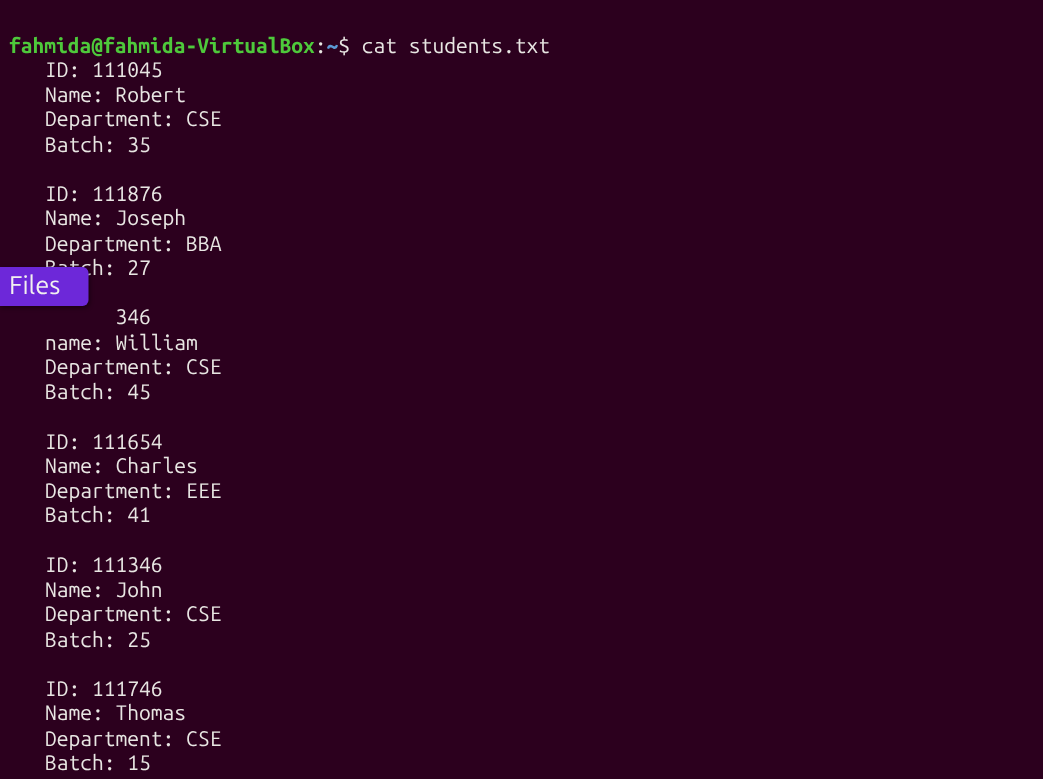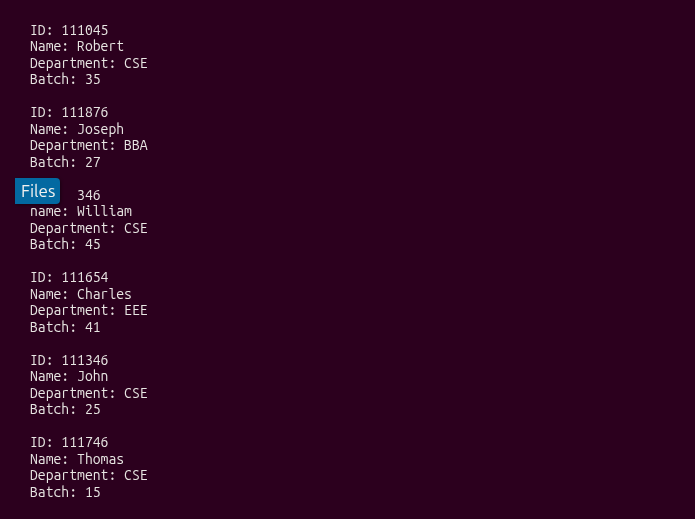--- a/index.html
+++ b/index.html
@@ -19,37 +19,38 @@
       white-space: pre;
     }
     .prompt-user { color: #4ec93b; font-weight: bold; }
     .prompt-colon { color: #e8e6e3; }
     .prompt-tilde { color: #5c9ad6; font-weight: bold; }
     .prompt-dollar { color: #e8e6e3; }
     .cmd { color: #e8e6e3; }
     .output { color: #e8e6e3; margin-left: 24px; }
     .files-popup {
       position: absolute;
-      left: 15px;
+      left: 0px;
       top: 178px;
-      background: #0369a1;
+      background: #6d28d9;
       color: #f2f1f0;
       font-family: Ubuntu, sans-serif;
       font-size: 17px;
-      padding: 3px 5px 3px 6px;
+      padding: 3px 19px 3px 6px;
       border-radius: 0 4px 4px 0;
       box-shadow: 1px 1px 3px rgba(0,0,0,0.4);
       z-index: 10;
     }
     .record { }
     .blank { height: 16.5px; }
   </style>
 </head>
 <body>
 
 <div class="terminal">
+<span><span class="prompt-user">fahmida@fahmida-VirtualBox</span><span class="prompt-colon">:</span><span class="prompt-tilde">~</span><span class="prompt-dollar">$</span> <span class="cmd">cat students.txt</span></span>
 <div id="output-block"><div class="record"><div class="output">ID: 111045</div><div class="output">Name: Robert</div><div class="output">Department: CSE</div><div class="output">Batch: 35</div></div><div class="blank"></div><div class="record"><div class="output">ID: 111876</div><div class="output">Name: Joseph</div><div class="output">Department: BBA</div><div class="output">Batch: 27</div></div><div class="blank"></div><div class="record"><div class="output">      346</div><div class="output">name: William</div><div class="output">Department: CSE</div><div class="output">Batch: 45</div></div><div class="blank"></div><div class="record"><div class="output">ID: 111654</div><div class="output">Name: Charles</div><div class="output">Department: EEE</div><div class="output">Batch: 41</div></div><div class="blank"></div><div class="record"><div class="output">ID: 111346</div><div class="output">Name: John</div><div class="output">Department: CSE</div><div class="output">Batch: 25</div></div><div class="blank"></div><div class="record"><div class="output">ID: 111746</div><div class="output">Name: Thomas</div><div class="output">Department: CSE</div><div class="output">Batch: 15</div></div></div>
 
 </div>
 
 <div class="files-popup">
   <span>Files</span>
 </div>
 
 </body></html>

